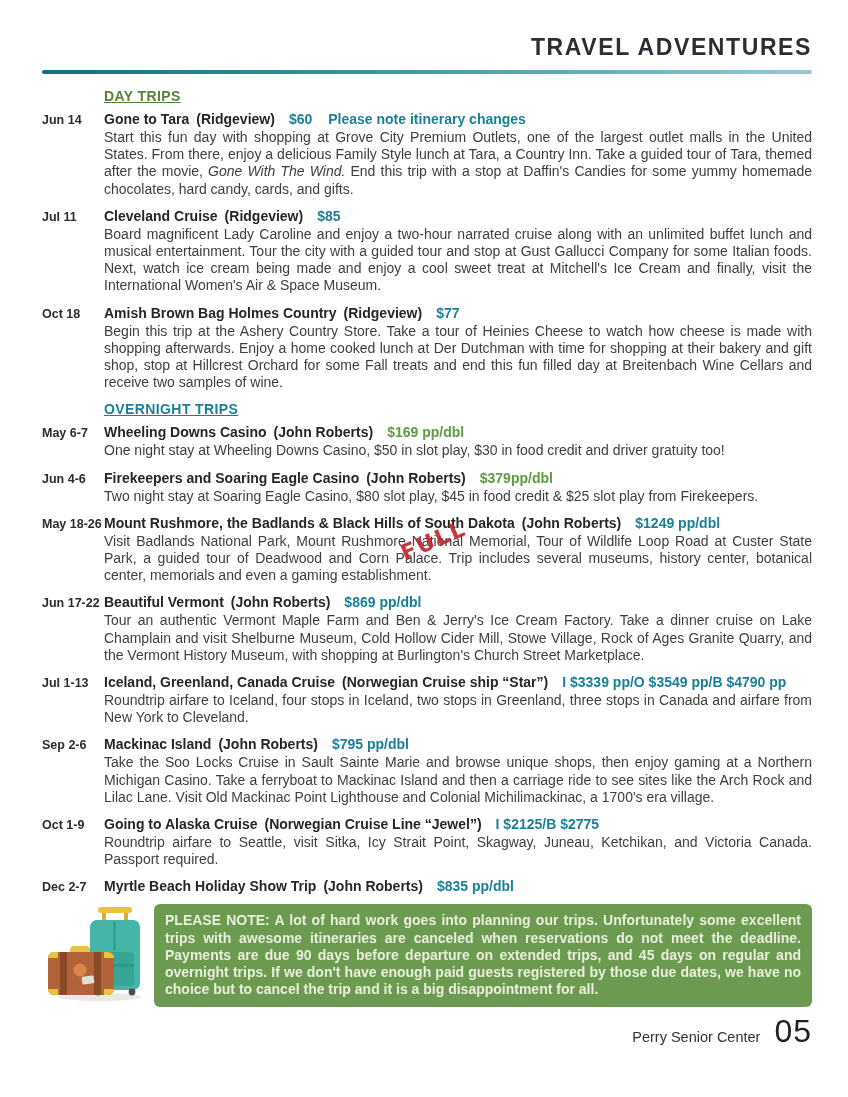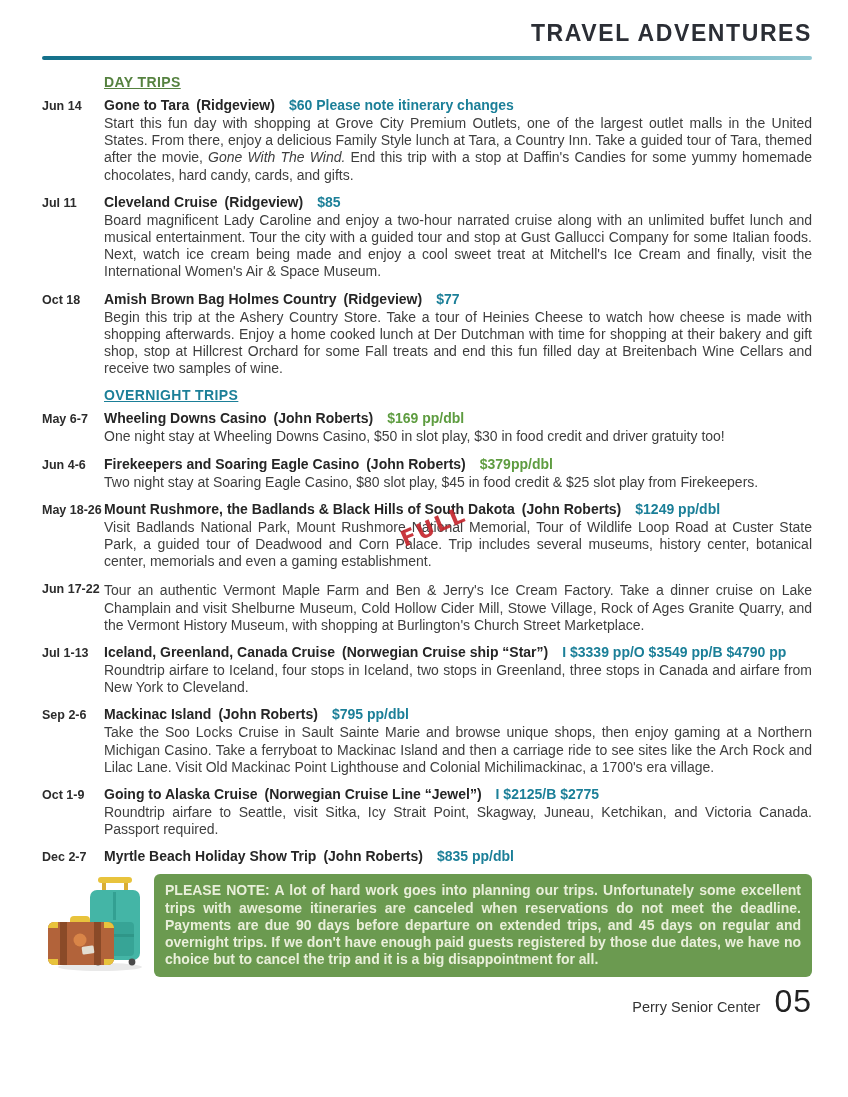--- a/index.html
+++ b/index.html
@@ -4,21 +4,21 @@
 <style>
   * { box-sizing: border-box; }
   html, body { margin: 0; padding: 0; background: #ffffff; }
   .page {
     width: 848px; height: 1097px;
     padding: 0 36px 0 42px;
     overflow: hidden;
     font-family: "Liberation Sans", sans-serif;
     background: #ffffff;
   }
-  header { padding-top: 20px; }
+  header { padding-top: 34px; }
   .page-title {
     margin: 0 0 9px 0;
     text-align: right;
     font-size: 23px;
     font-weight: 700;
     letter-spacing: 1.6px;
     color: #2b2e35;
   }
   .rule {
     height: 4px;
@@ -38,21 +38,21 @@
   .trip { display: grid; grid-template-columns: 62px 1fr; margin-bottom: 10px; }
   .trip-date {
     font-size: 12.5px; font-weight: 700; color: #2c2c2c; padding-top: 2px;
     white-space: nowrap;
   }
   .trip-titleline { font-size: 14px; font-weight: 700; color: #262626; }
   .trip-organizer { margin-left: 7px; }
   .trip-price { margin-left: 14px; white-space: nowrap; }
   .price-teal  { color: #1b7f98; }
   .price-green { color: #5e9c40; }
-  .trip-price-note { margin-left: 4px; color: #1b7f98; }
+  .trip-price-note { margin-left: 16px; color: #1b7f98; }
   .trip-desc {
     position: relative;
     margin-top: 2px;
     font-size: 14px; line-height: 17.2px;
     color: #3e3e3e;
     text-align: justify;
   }
   .trip-desc em { font-style: italic; }
   .stamp {
     position: absolute; left: 295px; top: -1px;
@@ -161,20 +161,23 @@
         <div class="trip-titleline">
           <span>Mount Rushmore, the Badlands &amp; Black Hills of South Dakota</span><span class="trip-organizer">(John Roberts)</span><span class="trip-price price-teal">$1249 pp/dbl</span>
         </div>
         <div class="trip-desc"><span>Visit Badlands National Park, Mount Rushmore National Memorial, Tour of Wildlife Loop Road at Custer State Park, a guided tour of Deadwood and Corn Palace. Trip includes several museums, history center, botanical center, memorials and even a gaming establishment.</span><span class="stamp">FULL</span></div>
       </div>
     </article>
 
     <article class="trip">
       <div class="trip-date">Jun 17-22</div>
       <div class="trip-body">
+        <div class="trip-titleline">
+          <span>Beautiful Vermont</span><span class="trip-organizer">(John Roberts)</span><span class="trip-price price-teal">$869 pp/dbl</span>
+        </div>
         <div class="trip-desc"><span>Tour an authentic Vermont Maple Farm and Ben &amp; Jerry's Ice Cream Factory. Take a dinner cruise on Lake Champlain and visit Shelburne Museum, Cold Hollow Cider Mill, Stowe Village, Rock of Ages Granite Quarry, and the Vermont History Museum, with shopping at Burlington's Church Street Marketplace.</span></div>
       </div>
     </article>
 
     <article class="trip">
       <div class="trip-date">Jul 1-13</div>
       <div class="trip-body">
         <div class="trip-titleline">
           <span>Iceland, Greenland, Canada Cruise</span><span class="trip-organizer">(Norwegian Cruise ship “Star”)</span><span class="trip-price price-teal">I $3339 pp/O $3549 pp/B $4790 pp</span>
         </div>

